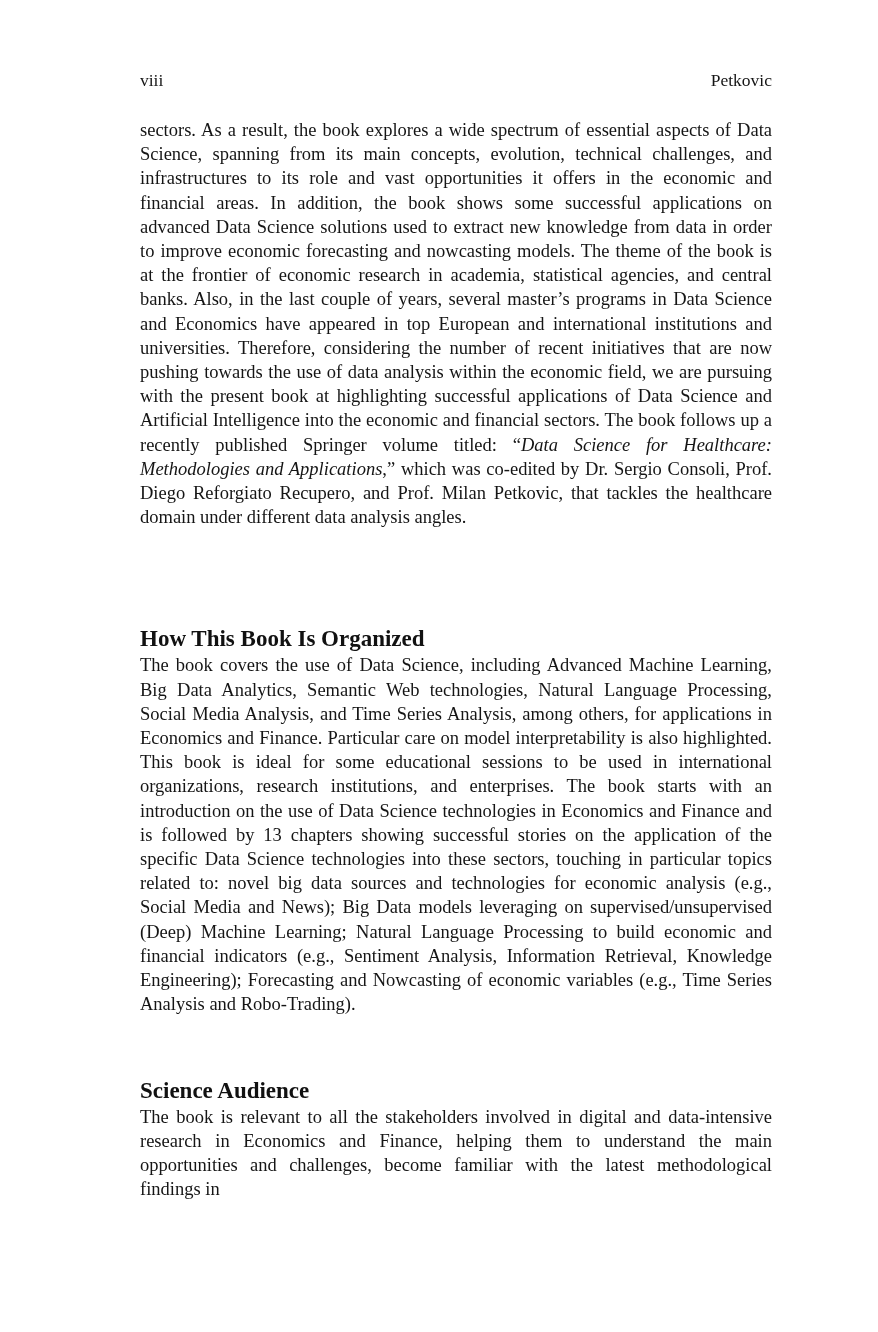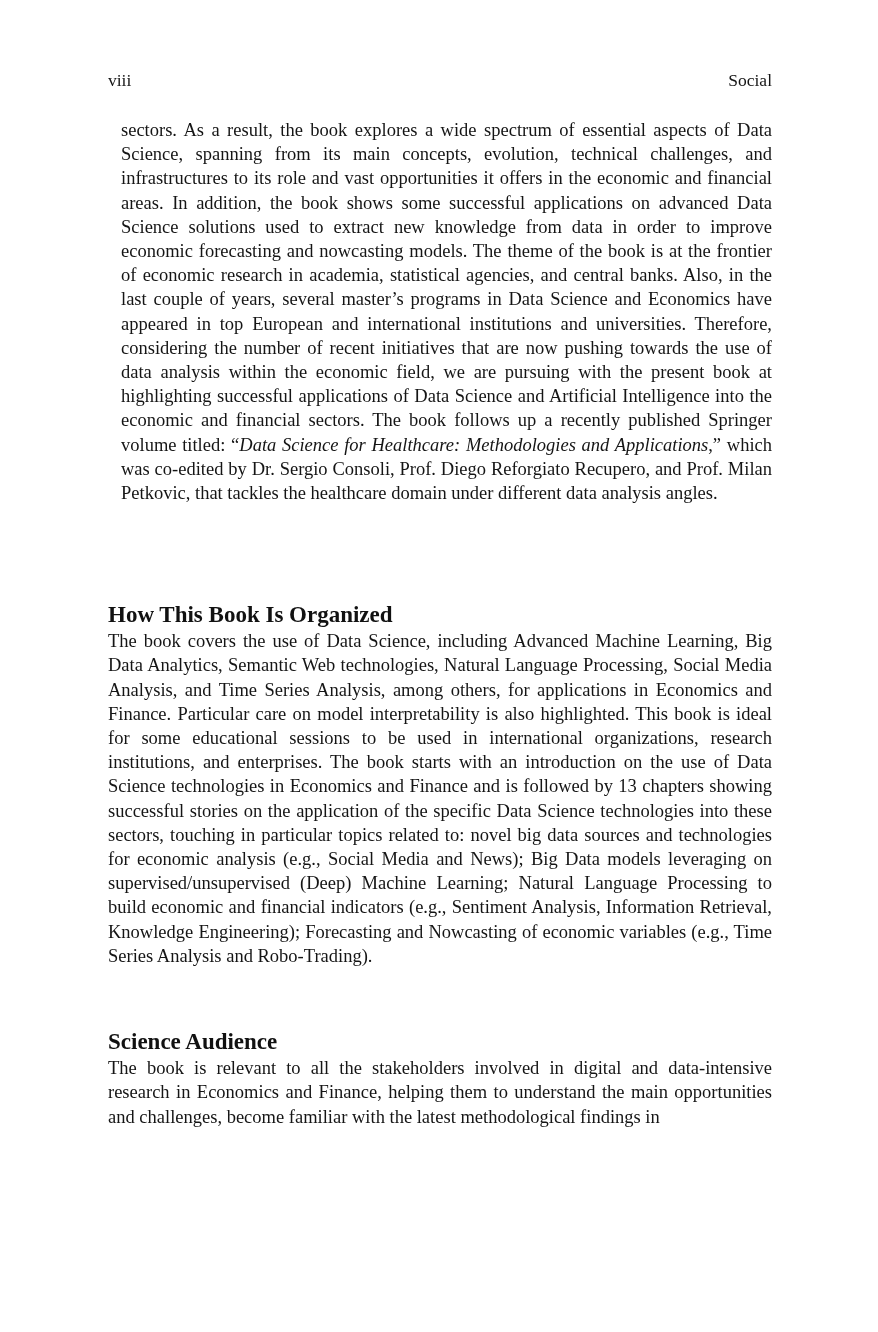--- a/index.html
+++ b/index.html
@@ -10,39 +10,40 @@
     background: #ffffff;
     font-family: "Liberation Serif", "DejaVu Serif", serif;
     color: #151515;
   }
   .page {
     position: relative;
     width: 878px;
     height: 1332px;
     overflow: hidden;
     background: #ffffff;
+    padding-left: 32px;
   }
   .inner {
     padding: 69px 106px 0 108px;
   }
   .running-head {
     display: flex;
     justify-content: space-between;
     align-items: baseline;
     font-size: 17.5px;
     line-height: 22px;
   }
   p.body-text {
     margin: 0;
     font-size: 18.5px;
     line-height: 24.2px;
     text-align: justify;
     hyphens: none;
   }
-  p.intro { margin-top: 27px; margin-left: 13px; }
+  p.intro { margin-top: 27px; }
   .section-heading {
     margin: 0;
     font-size: 23px;
     line-height: 28px;
     font-weight: bold;
     color: #111111;
   }
   .h-organized { margin-top: 96px; }
   .p-organized { margin-top: 29px; }
   .h-audience { margin-top: 60px; }
@@ -50,21 +51,21 @@
   em { font-style: italic; }
 </style>
 </head>
 <body>
 
 <div class="page">
   <div class="inner">
 
     <header class="running-head">
       <span class="folio">viii</span>
-      <span class="rh-title">Social</span>
+      <span class="rh-title">Petkovic</span>
     </header>
 
     <p class="body-text intro"><span>sectors. As a result, the book explores a wide spectrum of essential aspects of Data Science, spanning from its main concepts, evolution, technical challenges, and infrastructures to its role and vast opportunities it offers in the economic and financial areas. In addition, the book shows some successful applications on advanced Data Science solutions used to extract new knowledge from data in order to improve economic forecasting and nowcasting models. The theme of the book is at the frontier of economic research in academia, statistical agencies, and central banks. Also, in the last couple of years, several master’s programs in Data Science and Economics have appeared in top European and international institutions and universities. Therefore, considering the number of recent initiatives that are now pushing towards the use of data analysis within the economic field, we are pursuing with the present book at highlighting successful applications of Data Science and Artificial Intelligence into the economic and financial sectors. The book follows up a recently published Springer volume titled: “</span><em>Data Science for Healthcare: Methodologies and Applications</em><span>,” which was co-edited by Dr. Sergio Consoli, Prof. Diego Reforgiato Recupero, and Prof. Milan Petkovic, that tackles the healthcare domain under different data analysis angles.</span></p>
 
     <h2 class="section-heading h-organized">How This Book Is Organized</h2>
 
     <p class="body-text p-organized">The book covers the use of Data Science, including Advanced Machine Learning, Big Data Analytics, Semantic Web technologies, Natural Language Processing, Social Media Analysis, and Time Series Analysis, among others, for applications in Economics and Finance. Particular care on model interpretability is also highlighted. This book is ideal for some educational sessions to be used in international organizations, research institutions, and enterprises. The book starts with an introduction on the use of Data Science technologies in Economics and Finance and is followed by 13 chapters showing successful stories on the application of the specific Data Science technologies into these sectors, touching in particular topics related to: novel big data sources and technologies for economic analysis (e.g., Social Media and News); Big Data models leveraging on supervised/unsupervised (Deep) Machine Learning; Natural Language Processing to build economic and financial indicators (e.g., Sentiment Analysis, Information Retrieval, Knowledge Engineering); Forecasting and Nowcasting of economic variables (e.g., Time Series Analysis and Robo-Trading).</p>
 
     <h2 class="section-heading h-audience">Science Audience</h2>
 

